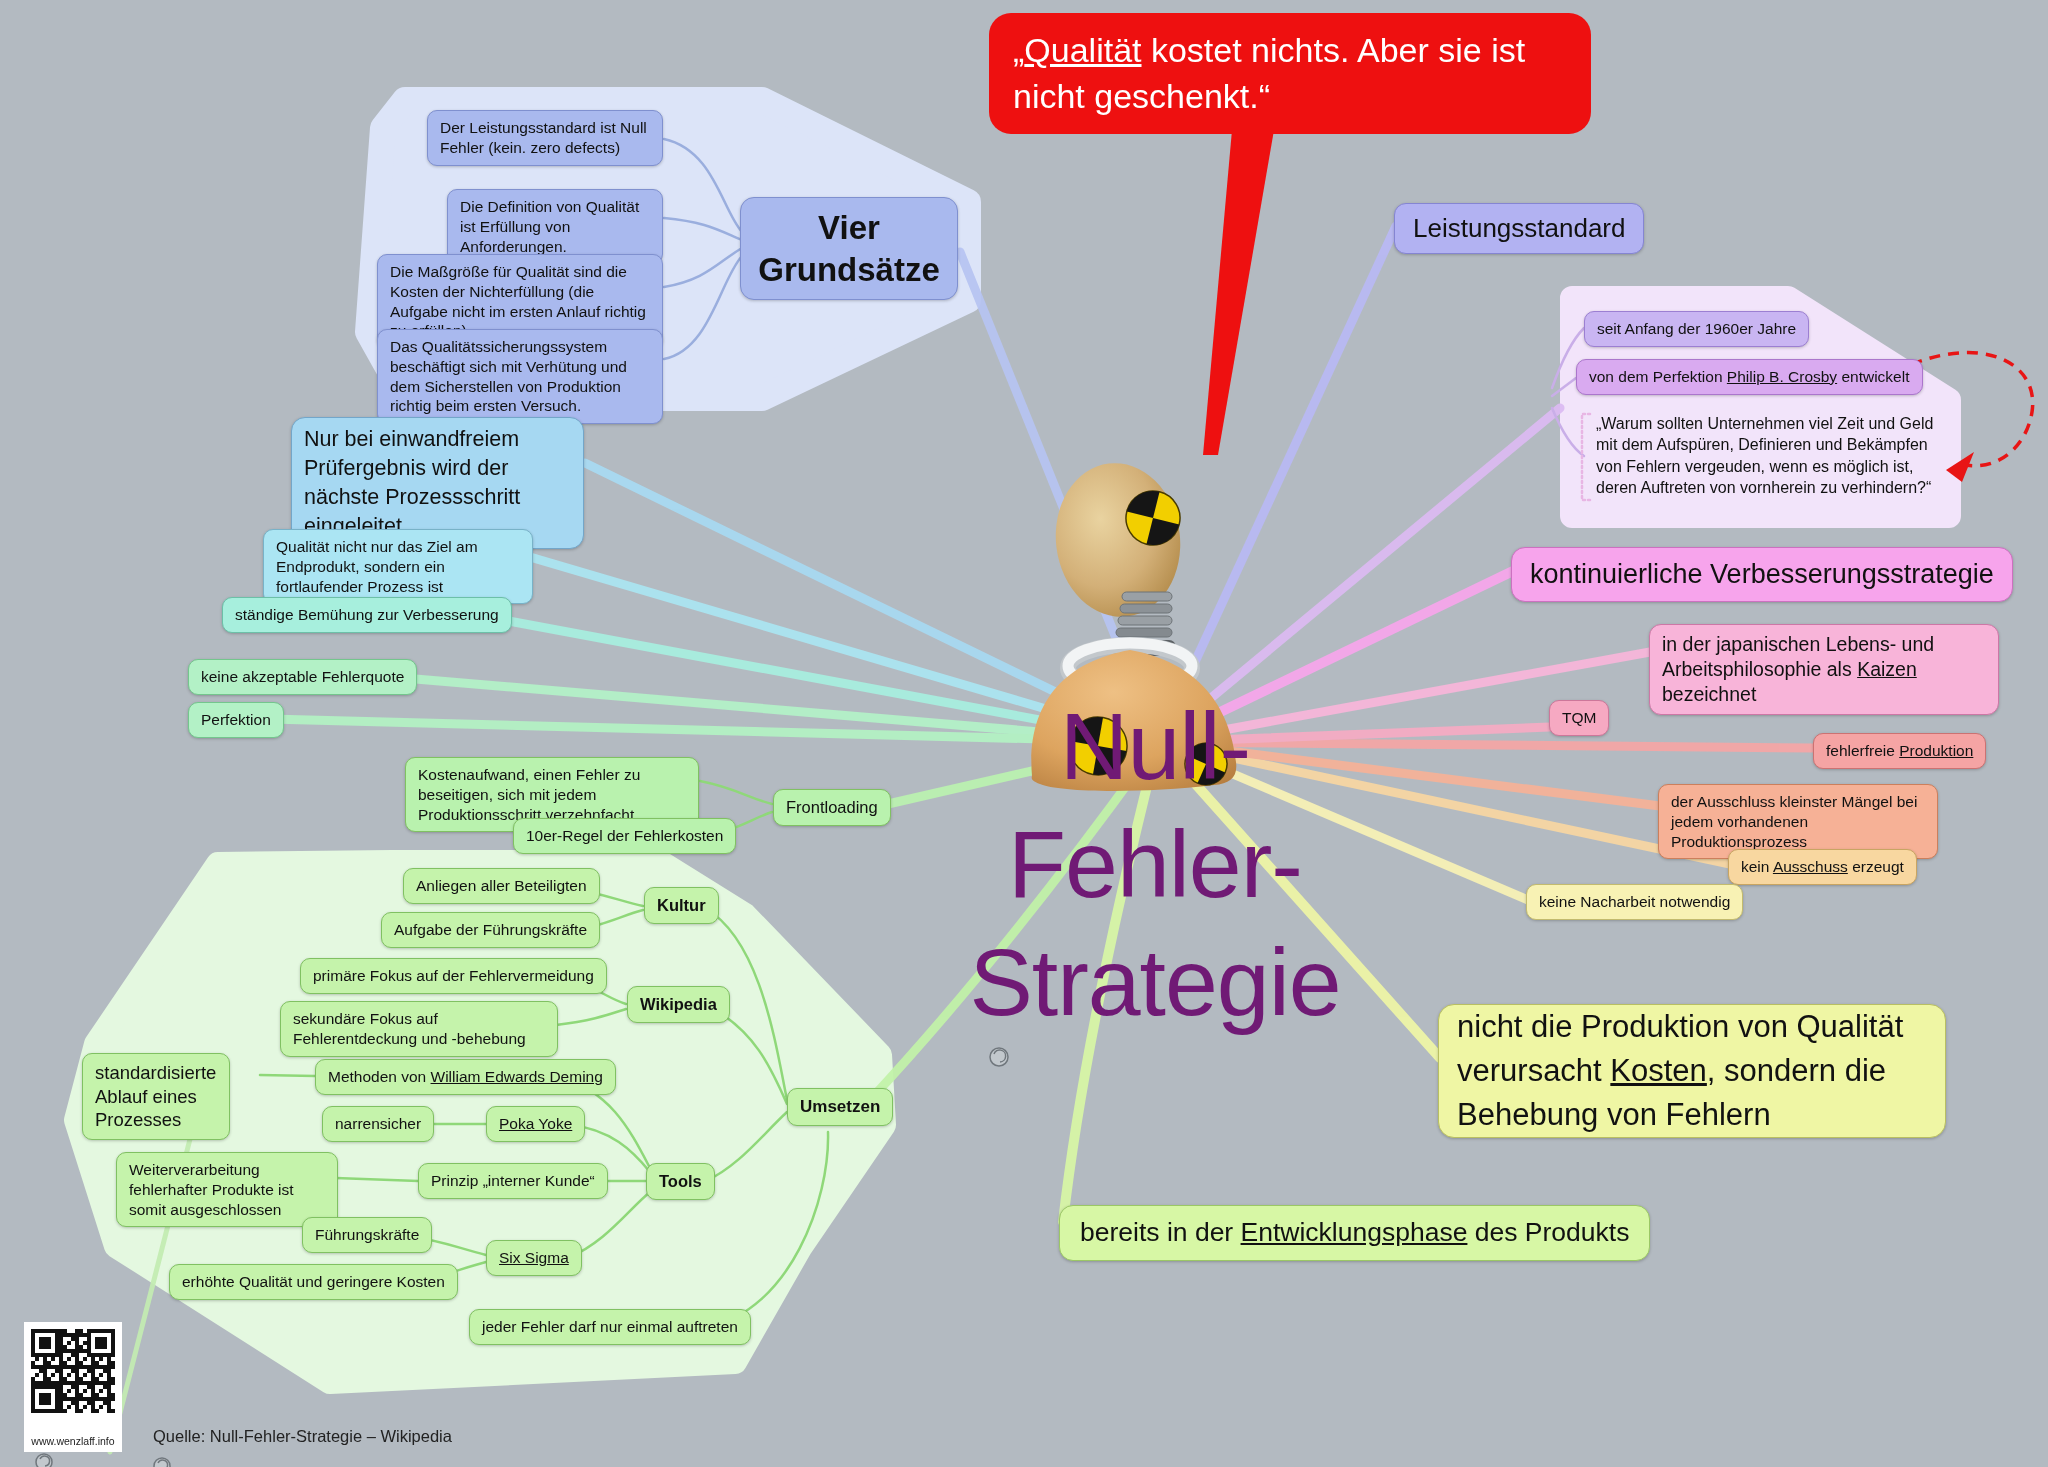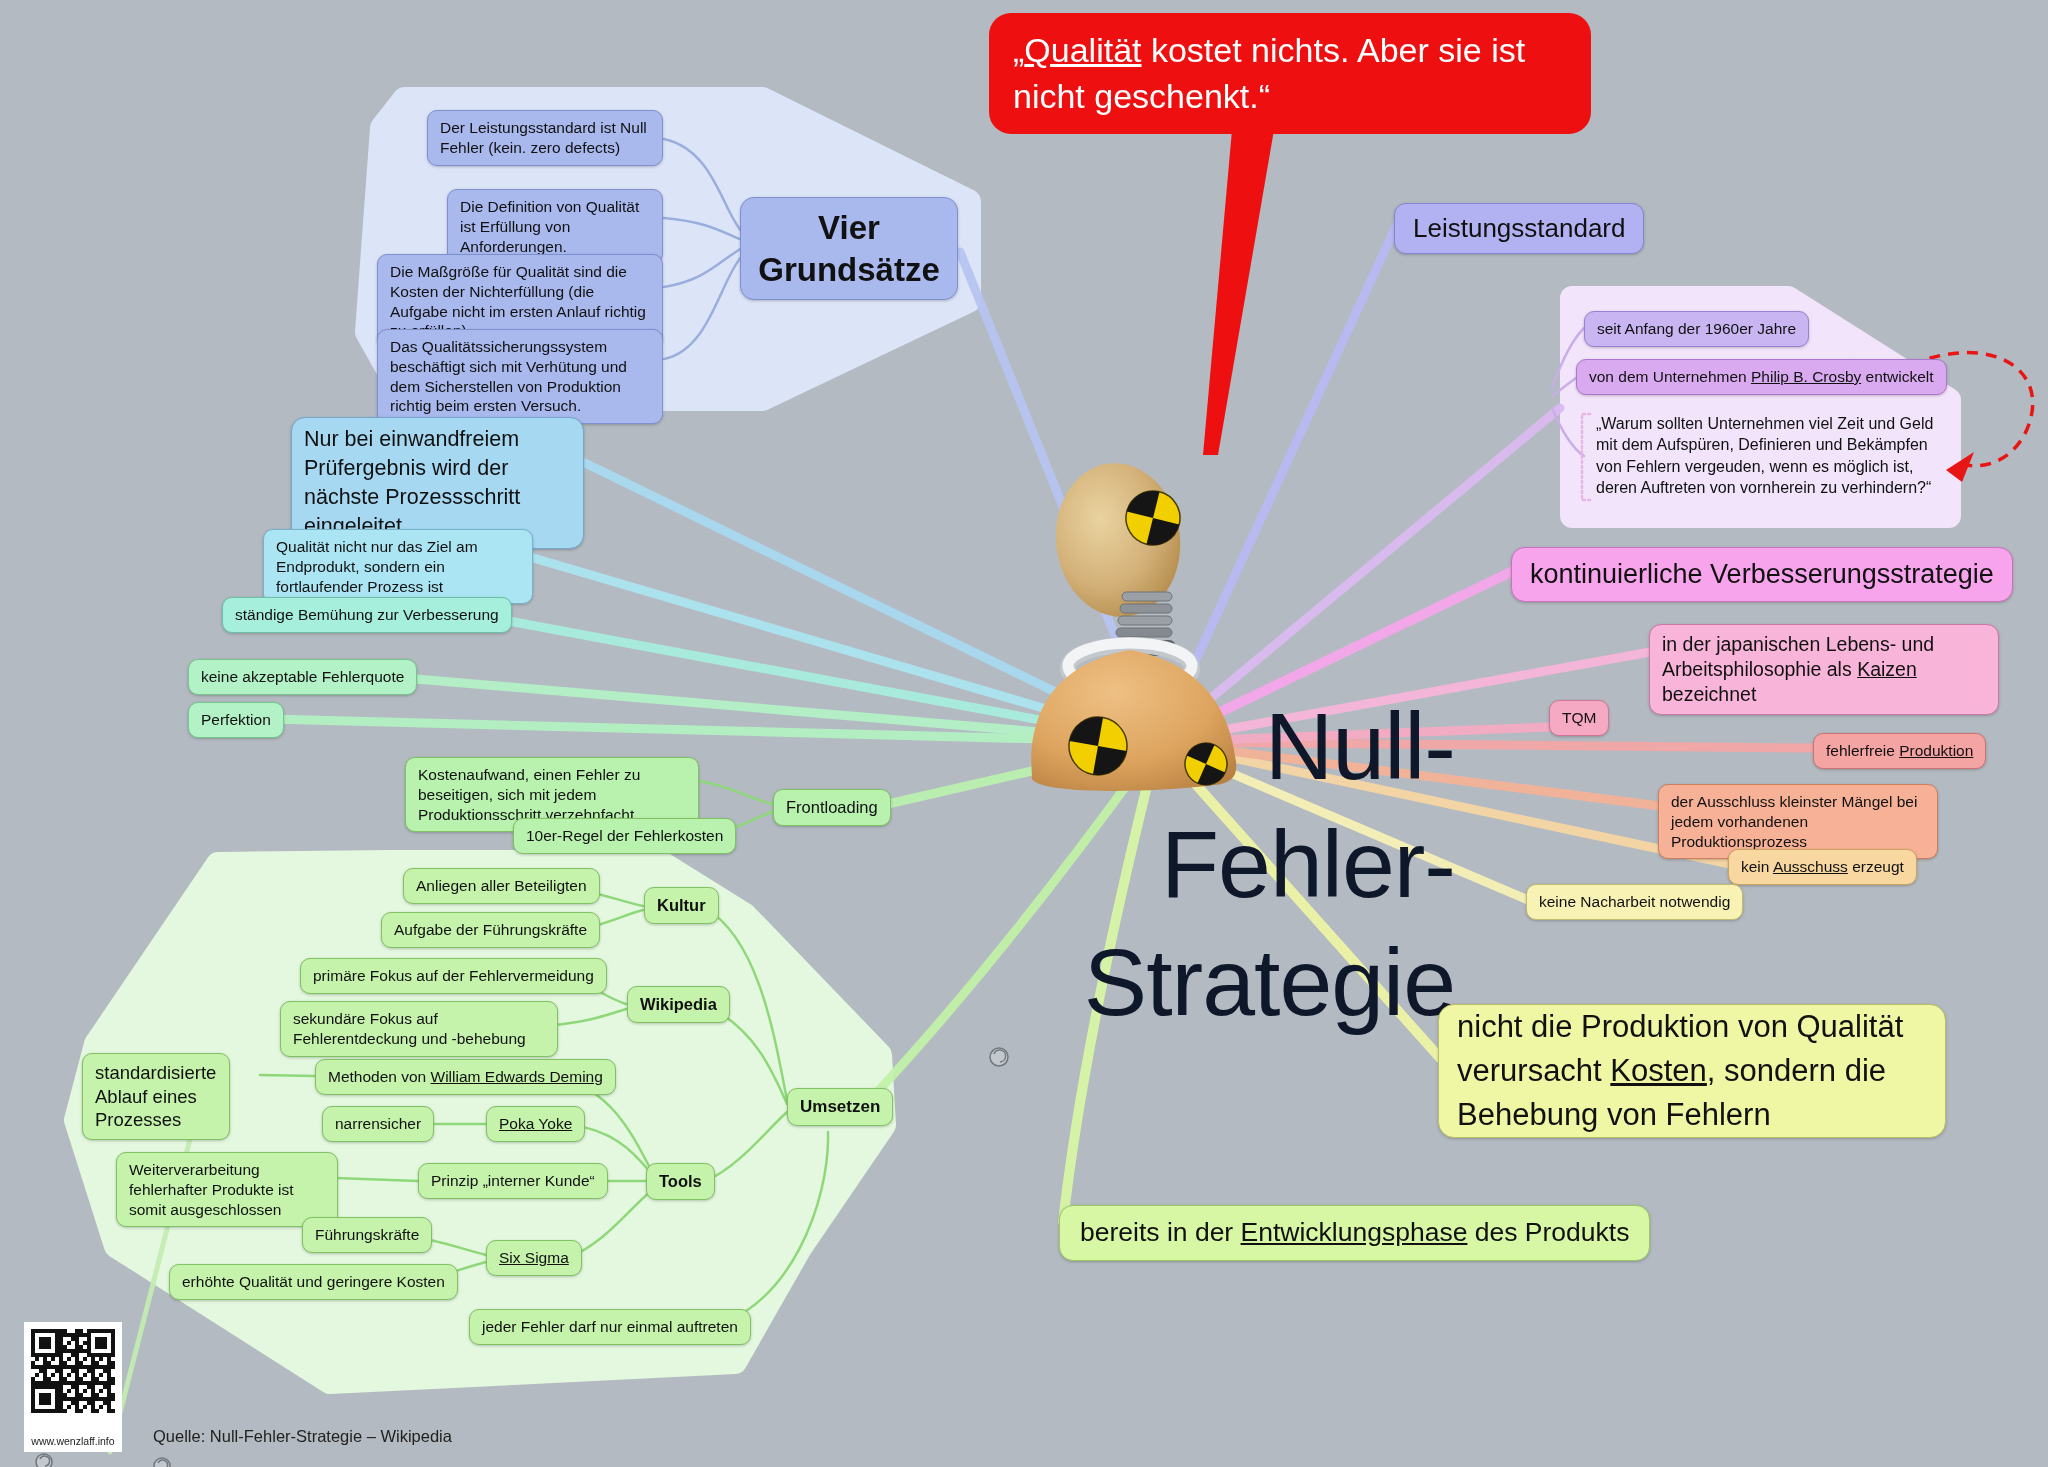--- a/index.html
+++ b/index.html
@@ -18,22 +18,22 @@
   .ml{white-space:normal}
   .c{text-align:center}
   .b{font-weight:bold}
   .u{text-decoration:underline}
   .plain{position:absolute;z-index:3;font-size:16px;line-height:1.34;white-space:normal}
   .bubble{
     position:absolute;z-index:4;background:#ee1010;color:#fff;border-radius:22px;
     padding:15px 24px;font-size:34px;line-height:1.34;white-space:normal;border:none;
   }
   .title{
-    position:absolute;z-index:2;text-align:right;font-size:95px;line-height:1.24;
-    color:#0f172a;letter-spacing:-1px;
+    position:absolute;z-index:2;text-align:center;font-size:95px;line-height:1.24;
+    color:#701a75;letter-spacing:-1px;
   }
   .peri{background:#a9b9ee;border-color:#7f90cf}
   .lblue{background:#a6d8f2;border-color:#73a6c9}
   .cyan{background:#abe5f3;border-color:#78b2c8}
   .aqua{background:#a7efdd;border-color:#6cc0a8}
   .mint{background:#b3f1c6;border-color:#74c68d}
   .grn{background:#c5f3ab;border-color:#80c162}
   .grnB{background:#b9f2ae;border-color:#80c162}
   .lav{background:#c9b5f2;border-color:#9c7fd2}
   .mag{background:#d9aaf0;border-color:#ab76cc}
@@ -413,21 +413,21 @@
 <div class="node grn b c" style="left:646px;top:1163px;font-size:16.5px">Tools</div>
 <div class="node grn c" style="left:302px;top:1217px">Führungskräfte</div>
 <div class="node grn c" style="left:486px;top:1240px"><span class="u">Six Sigma</span></div>
 <div class="node grn c" style="left:169px;top:1264px">erhöhte Qualität und geringere Kosten</div>
 <div class="node grn c" style="left:469px;top:1309px">jeder Fehler darf nur einmal auftreten</div>
 <div class="node grn b c" style="left:787px;top:1088px;font-size:17px">Umsetzen</div>
 
 <div class="node lsp c" style="left:1394px;top:203px;font-size:26px;padding:8px 18px;border-radius:12px">Leistungsstandard</div>
 
 <div class="node lav c" style="left:1584px;top:311px">seit Anfang der 1960er Jahre</div>
-<div class="node mag c" style="left:1576px;top:359px"><span>von dem Unternehmen </span><span class="u">Philip B. Crosby</span><span> entwickelt</span></div>
+<div class="node mag c" style="left:1576px;top:359px"><span>von dem Perfektion </span><span class="u">Philip B. Crosby</span><span> entwickelt</span></div>
 <div class="plain" style="left:1596px;top:413px;width:340px">„Warum sollten Unternehmen viel Zeit und Geld mit dem Aufspüren, Definieren und Bekämpfen von Fehlern vergeuden, wenn es möglich ist, deren Auftreten von vornherein zu verhindern?“</div>
 
 <div class="node pinkhot c" style="left:1511px;top:547px;font-size:27px;padding:9px 18px;border-radius:14px">kontinuierliche Verbesserungsstrategie</div>
 <div class="node pink ml" style="left:1649px;top:624px;width:350px;font-size:19.5px;border-radius:12px"><span>in der japanischen Lebens- und Arbeitsphilosophie als </span><span class="u">Kaizen</span><span> bezeichnet</span></div>
 <div class="node rose c" style="left:1549px;top:700px">TQM</div>
 <div class="node salmon c" style="left:1813px;top:733px"><span>fehlerfreie </span><span class="u">Produktion</span></div>
 <div class="node sorange ml" style="left:1658px;top:784px;width:280px">der Ausschluss kleinster Mängel bei jedem vorhandenen Produktionsprozess</div>
 <div class="node tan c" style="left:1728px;top:849px"><span>kein </span><span class="u">Ausschuss</span><span> erzeugt</span></div>
 <div class="node payel c" style="left:1526px;top:884px">keine Nacharbeit notwendig</div>
 

